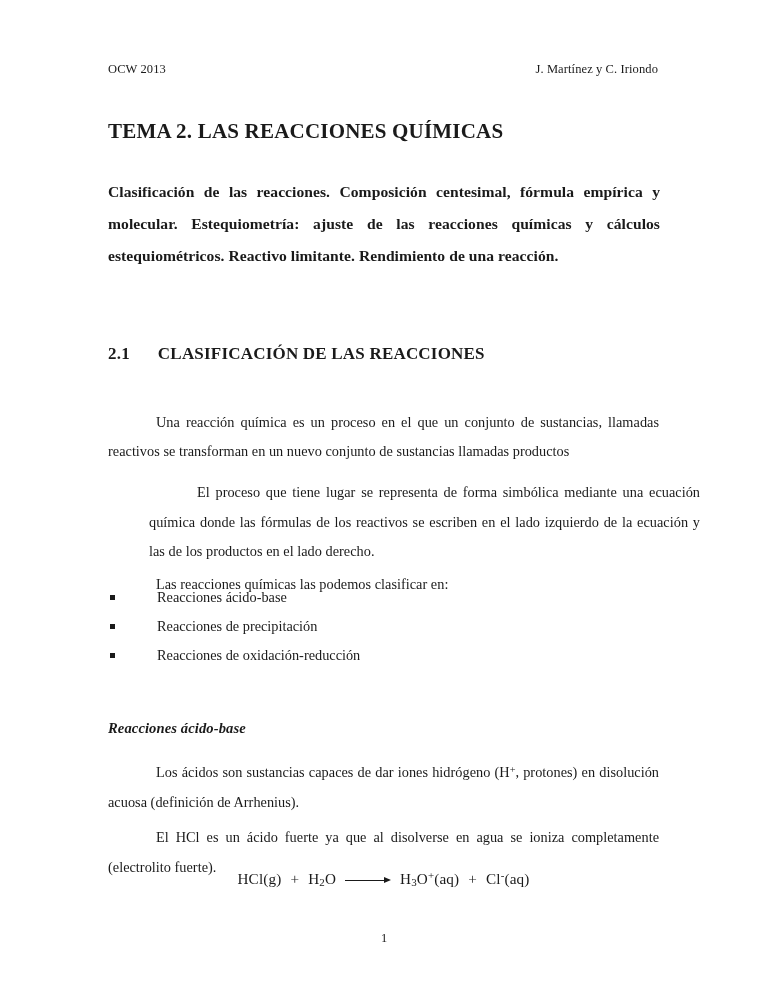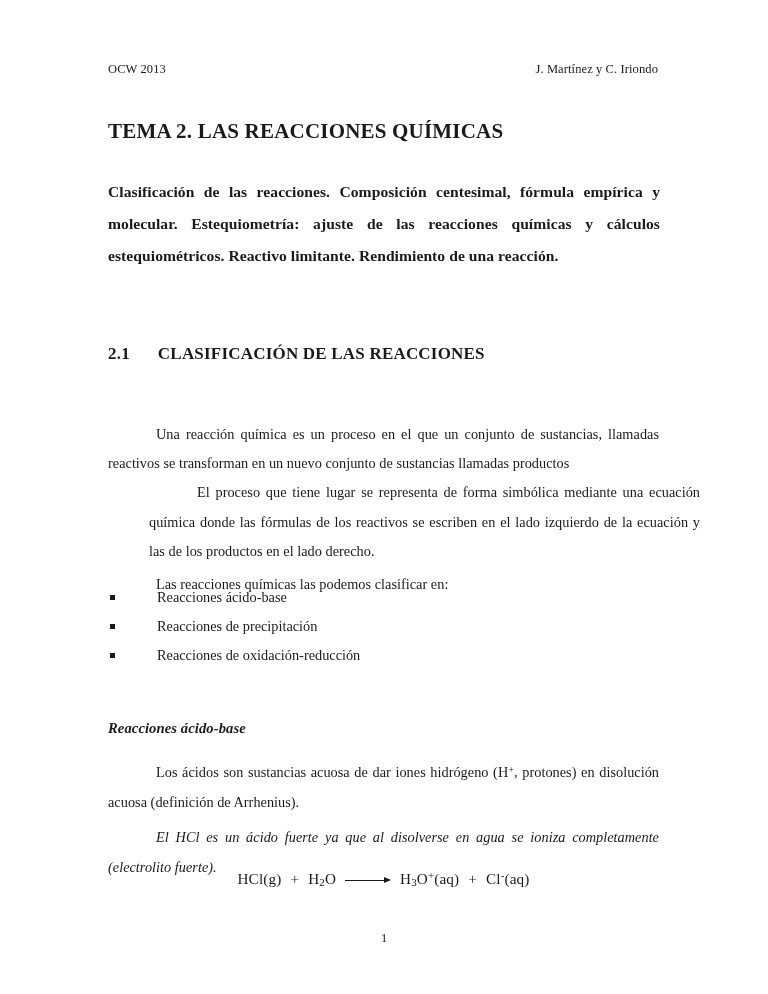--- a/index.html
+++ b/index.html
@@ -90,25 +90,25 @@
     position: absolute;
     left: 0;
     width: 551px;
     font-size: 14.3px;
     text-align: justify;
     text-align-last: left;
     line-height: 2.05;
     text-indent: 48px;
     letter-spacing: 0.02px;
   }
-  .para.p1 { top: 389px; margin-top: 31px; }
+  .para.p1 { top: 377px; margin-top: 31px; }
   .para.p2 { top: 464px; margin-left: 41px; }
   .para.p-list-intro { top: 556px; text-indent: 48px; width: 551px; text-align: left; }
   .para.p-acidos { top: 744px; }
-  .para.p-hcl { top: 809px; font-style: italic; }
+  .para.p-hcl { top: 809px; }
 
   
   .bullet-list {
     position: absolute;
     top: 583px;
     left: 0;
     width: 551px;
     list-style: none;
     margin: 0;
     padding: 0;
@@ -228,21 +228,21 @@
         <span>Reacciones de precipitación</span>
       </li>
       <li>
         <span class="bullet-sq"></span>
         <span>Reacciones de oxidación-reducción</span>
       </li>
     </ul>
 
     <h3 class="sub-heading">Reacciones ácido-base</h3>
 
-    <p class="para p-acidos"><span>Los ácidos son sustancias acuosa de dar iones hidrógeno (H</span><sup>+</sup><span>, protones) en disolución acuosa (definición de Arrhenius).</span></p>
+    <p class="para p-acidos"><span>Los ácidos son sustancias capaces de dar iones hidrógeno (H</span><sup>+</sup><span>, protones) en disolución acuosa (definición de Arrhenius).</span></p>
 
     <p class="para p-hcl">El HCl es un ácido fuerte ya que al disolverse en agua se ioniza completamente (electrolito fuerte).</p>
 
     <div class="equation">
       <span>HCl(g)</span><span class="sp"></span><span>+</span><span class="sp"></span><span><span>H</span><sub>2</sub><span>O</span></span><span class="arrow"><span class="shaft"></span><span class="head"></span></span><span><span>H</span><sub>3</sub><span>O</span><sup>+</sup><span>(aq)</span></span><span class="sp"></span><span>+</span><span class="sp"></span><span><span>Cl</span><sup>-</sup><span>(aq)</span></span>
     </div>
 
   </div>
 
   <div class="page-number">1</div>

